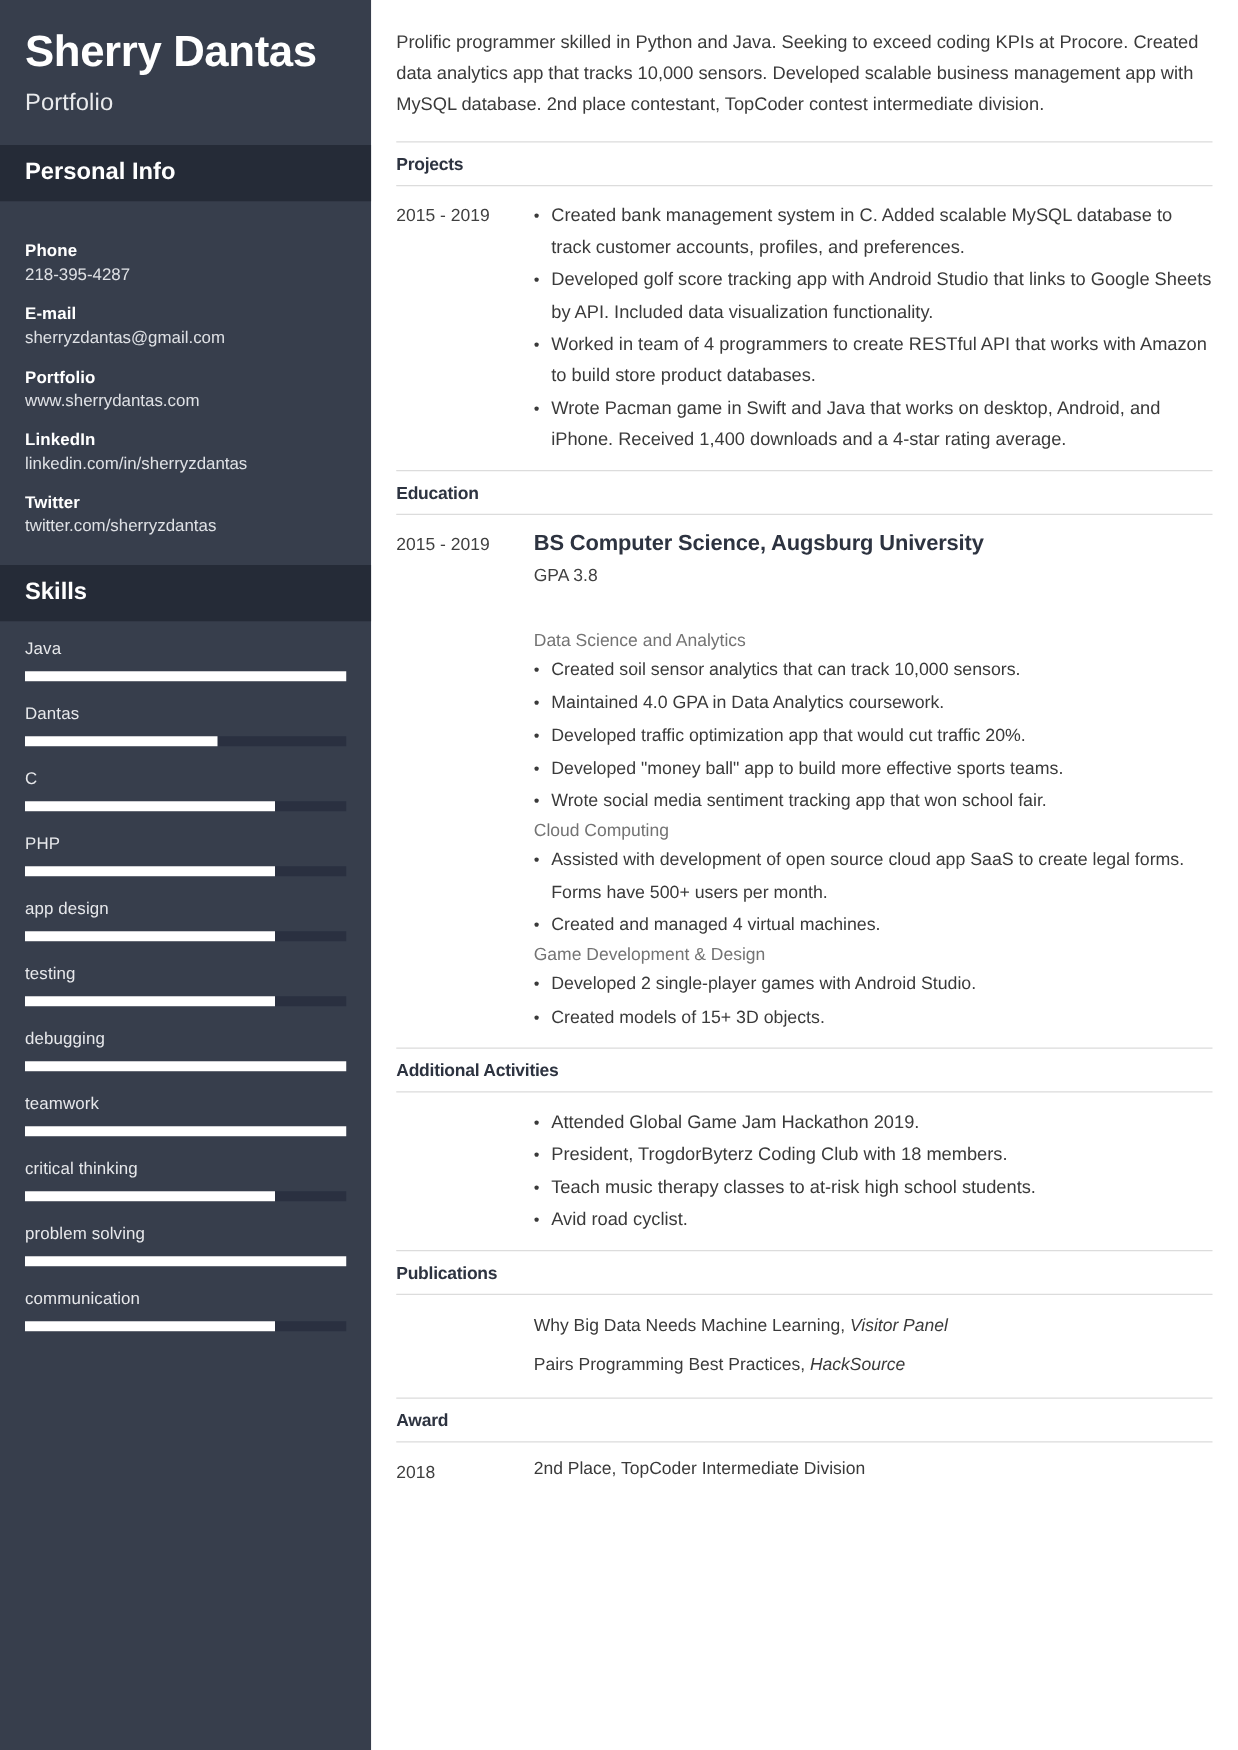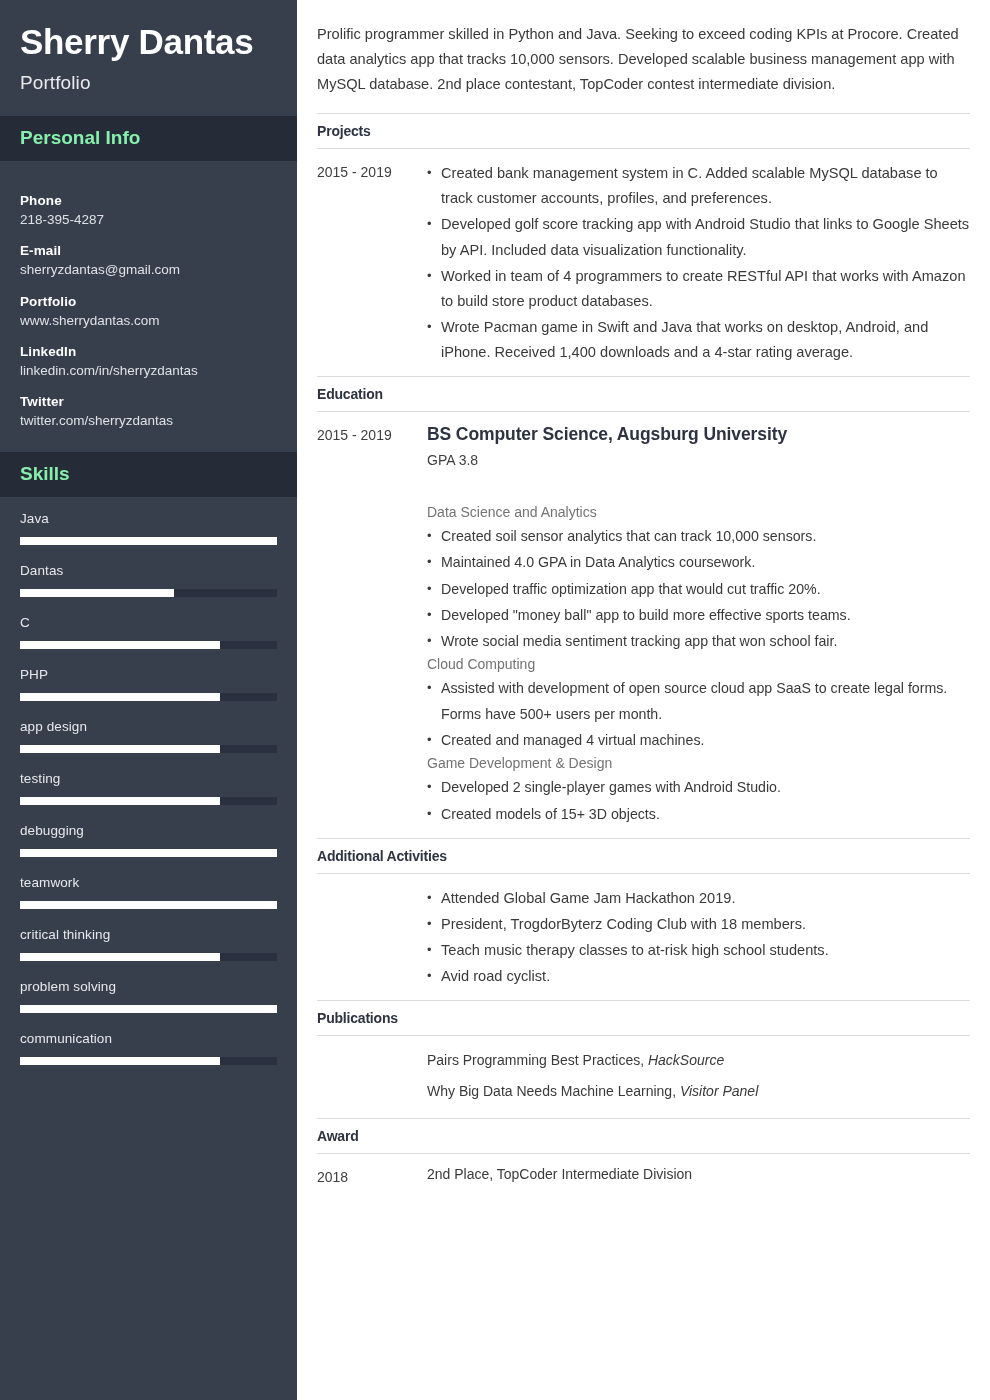--- a/index.html
+++ b/index.html
@@ -20,21 +20,21 @@
     font-size: 35px; font-weight: bold; line-height: 1.15;
     letter-spacing: -0.3px; color: #ffffff;
   }
   .job-title {
     margin-top: 10px; font-size: 19px; font-weight: normal;
     color: #e9eaec; letter-spacing: 0.1px;
   }
   .sidebar-section-head {
     background: #252b37;
     padding: 11px 20px 12px 20px;
-    font-size: 19px; font-weight: bold; color: #86efac;
+    font-size: 19px; font-weight: bold; color: #ffffff;
   }
   .sidebar-body { padding: 32px 20px 8px 20px; }
 
   .info-item { margin-bottom: 14px; }
   .info-label {
     font-size: 13.5px; font-weight: bold; color: #ffffff;
     margin-bottom: 3px; letter-spacing: 0.1px;
   }
   .info-value { font-size: 13.5px; color: #dfe1e5; line-height: 1.35; }
 
@@ -283,24 +283,24 @@
           <li>Teach music therapy classes to at-risk high school students.</li>
           <li>Avid road cyclist.</li>
         </ul>
       </div>
     </section>
 
     <section class="section">
       <h2 class="section-title">Publications</h2>
       <div class="pub-list" style="padding-left:110px;">
         <div class="pub-row">
+          <span>Why Big Data Needs Machine Learning, </span><i>Visitor Panel</i>
+        </div>
+        <div class="pub-row">
           <span>Pairs Programming Best Practices, </span><i>HackSource</i>
-        </div>
-        <div class="pub-row">
-          <span>Why Big Data Needs Machine Learning, </span><i>Visitor Panel</i>
         </div>
       </div>
     </section>
 
     <section class="section">
       <h2 class="section-title">Award</h2>
       <div class="award-row">
         <div class="entry-date">2018</div>
         <div class="award-text">2nd Place, TopCoder Intermediate Division</div>
       </div>

